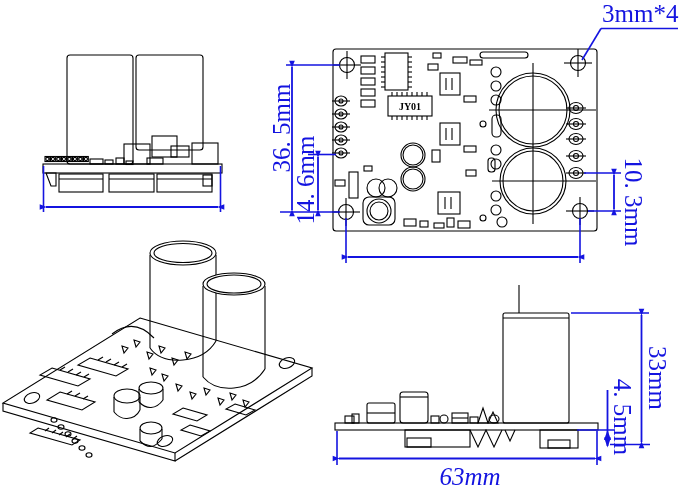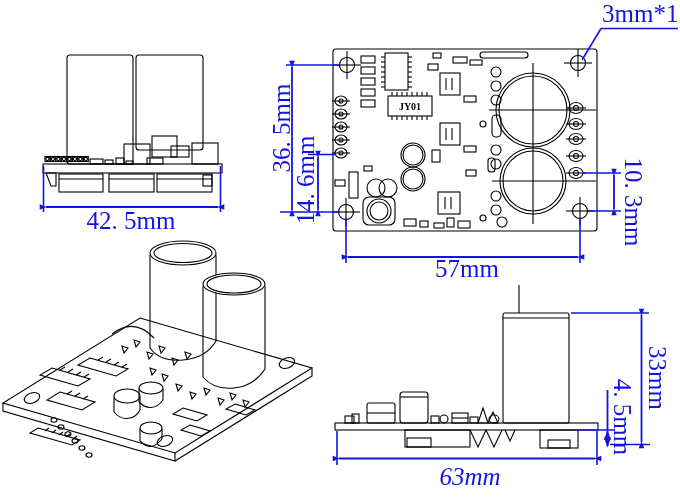--- a/index.html
+++ b/index.html
@@ -372,30 +372,28 @@
     <line class="bl" x1="571" y1="313" x2="649" y2="313"></line>
     <line class="bl" x1="610" y1="444.5" x2="650" y2="444.5"></line>
     <line class="bld" x1="641.5" y1="315" x2="641.5" y2="442" marker-start="url(#ar)" marker-end="url(#ar)"></line>
     <line class="bl" x1="577" y1="430" x2="615" y2="430"></line>
     <line class="bld" x1="607.5" y1="390" x2="607.5" y2="446"></line>
     <polygon class="blf" points="607.5,430 604,440 611,440"></polygon>
     <polygon class="blf" points="607.5,447.5 604,437.5 611,437.5"></polygon>
   </g>
 </svg>
 
-  <div class="dim" style="left:75px;top:208px;width:112px;">42. 5mm</div>
 
   <div class="dim" style="left:222px;top:115px;width:120px;transform:rotate(-90deg);">36. 5mm</div>
 
   <div class="dim" style="left:246px;top:167px;width:120px;transform:rotate(-90deg);">14. 6mm</div>
 
-  <div class="dim" style="left:427px;top:256px;width:80px;">57mm</div>
 
   <div class="dim" style="left:578px;top:189px;width:110px;transform:rotate(90deg);">10. 3mm</div>
 
-  <div class="dim" style="left:602px;top:1px;width:76px;">3mm*1</div>
+  <div class="dim" style="left:602px;top:1px;width:76px;">3mm*4</div>
 
   <div class="dim" style="left:430px;top:464px;width:80px;font-style:italic;">63mm</div>
 
   <div class="dim" style="left:612px;top:365px;width:90px;transform:rotate(90deg);">33mm</div>
 
   <div class="dim" style="left:574px;top:404px;width:95px;transform:rotate(90deg);">4. 5mm</div>
 </div>
 
 </body></html>

